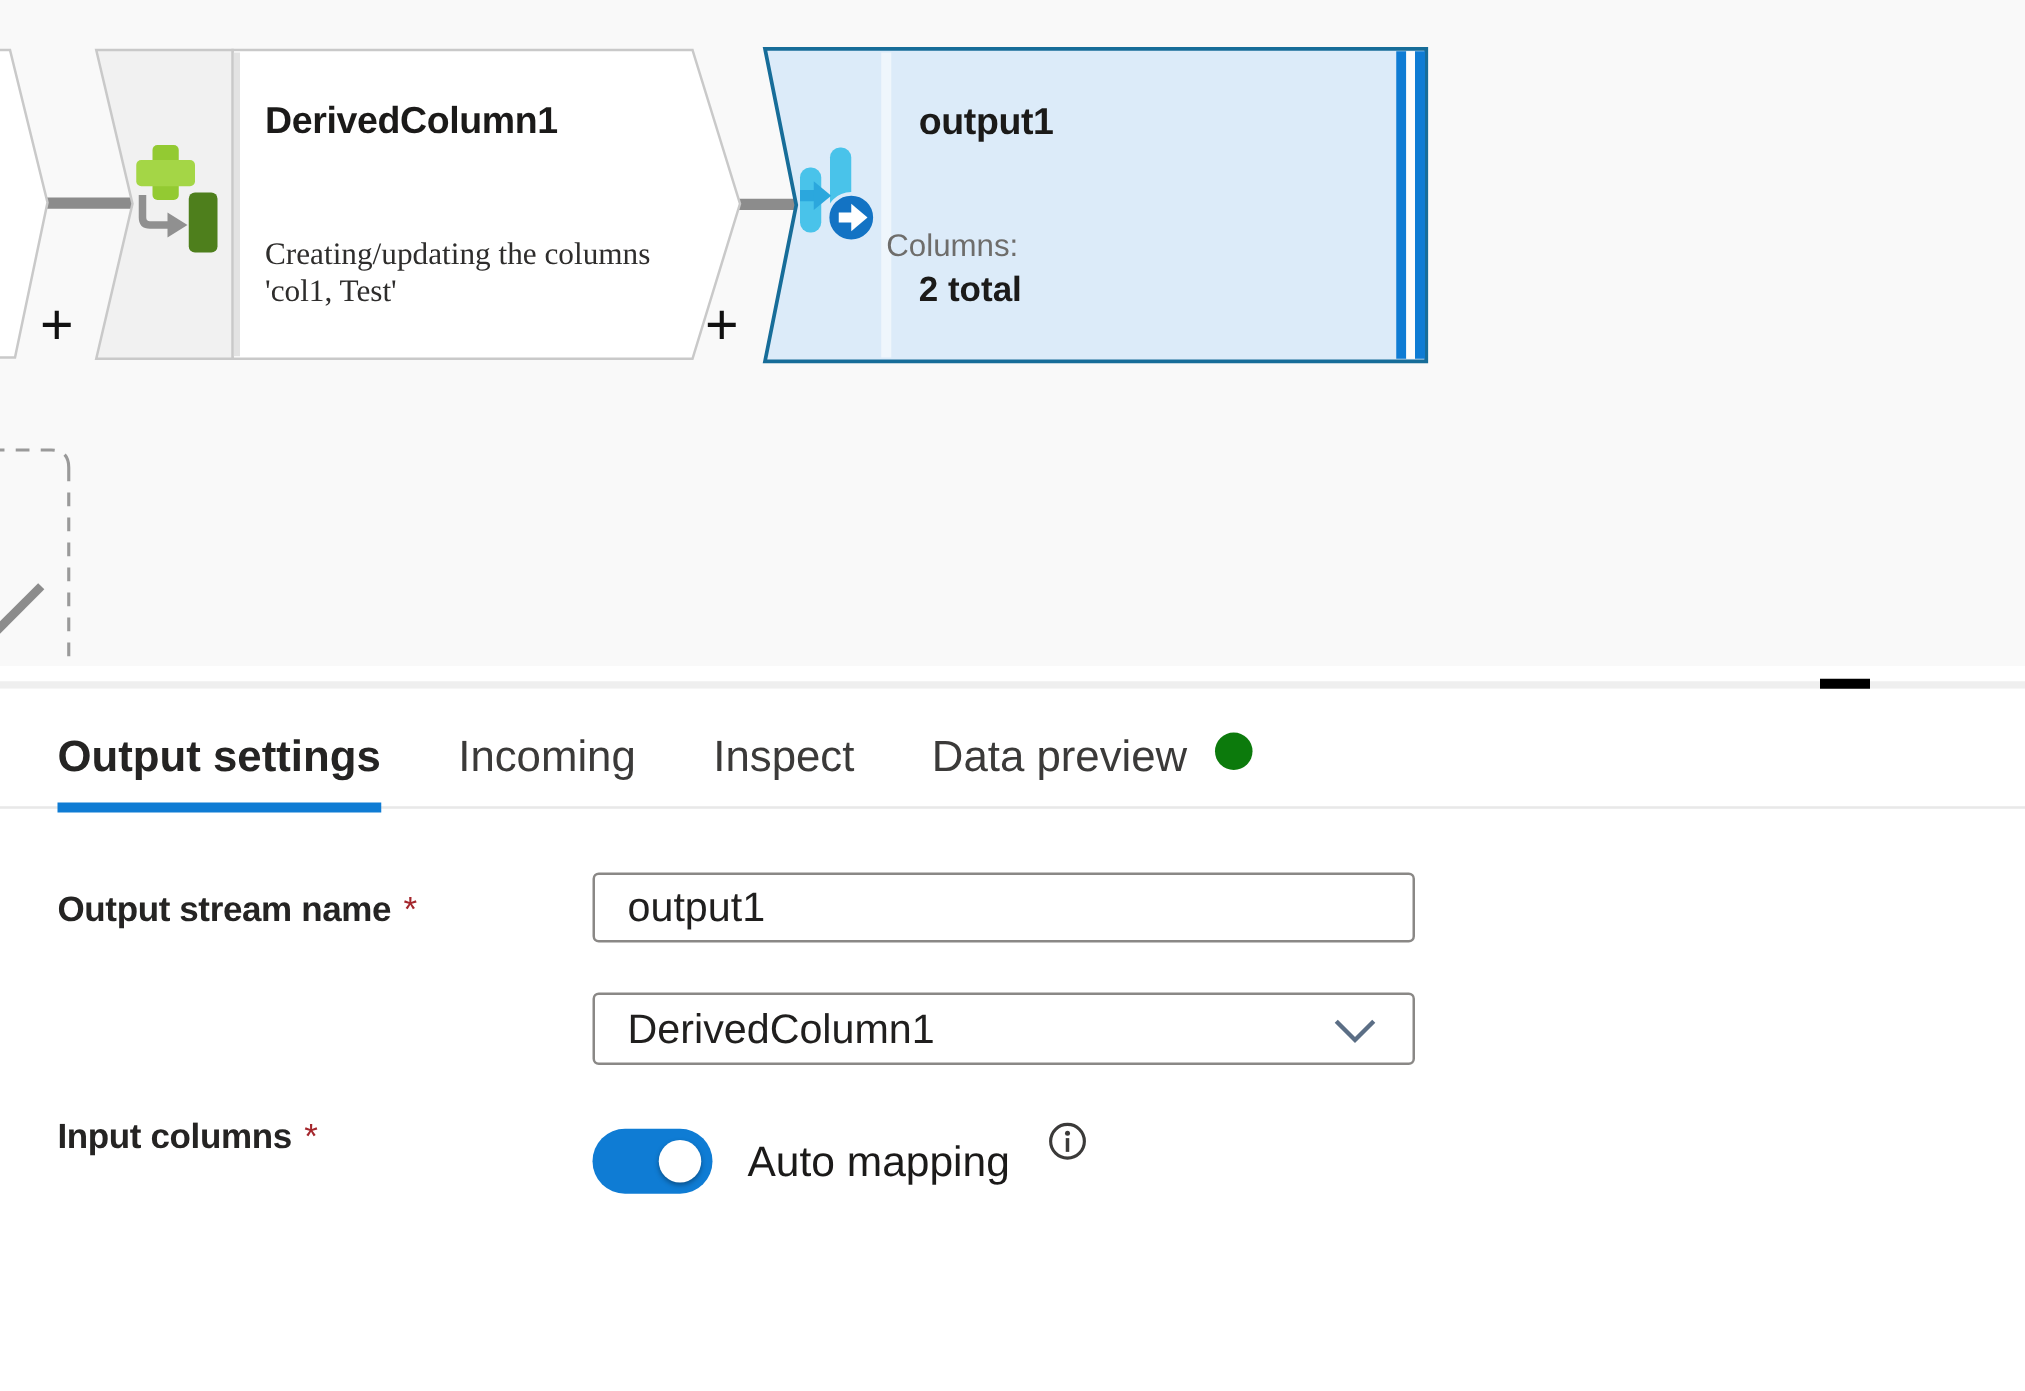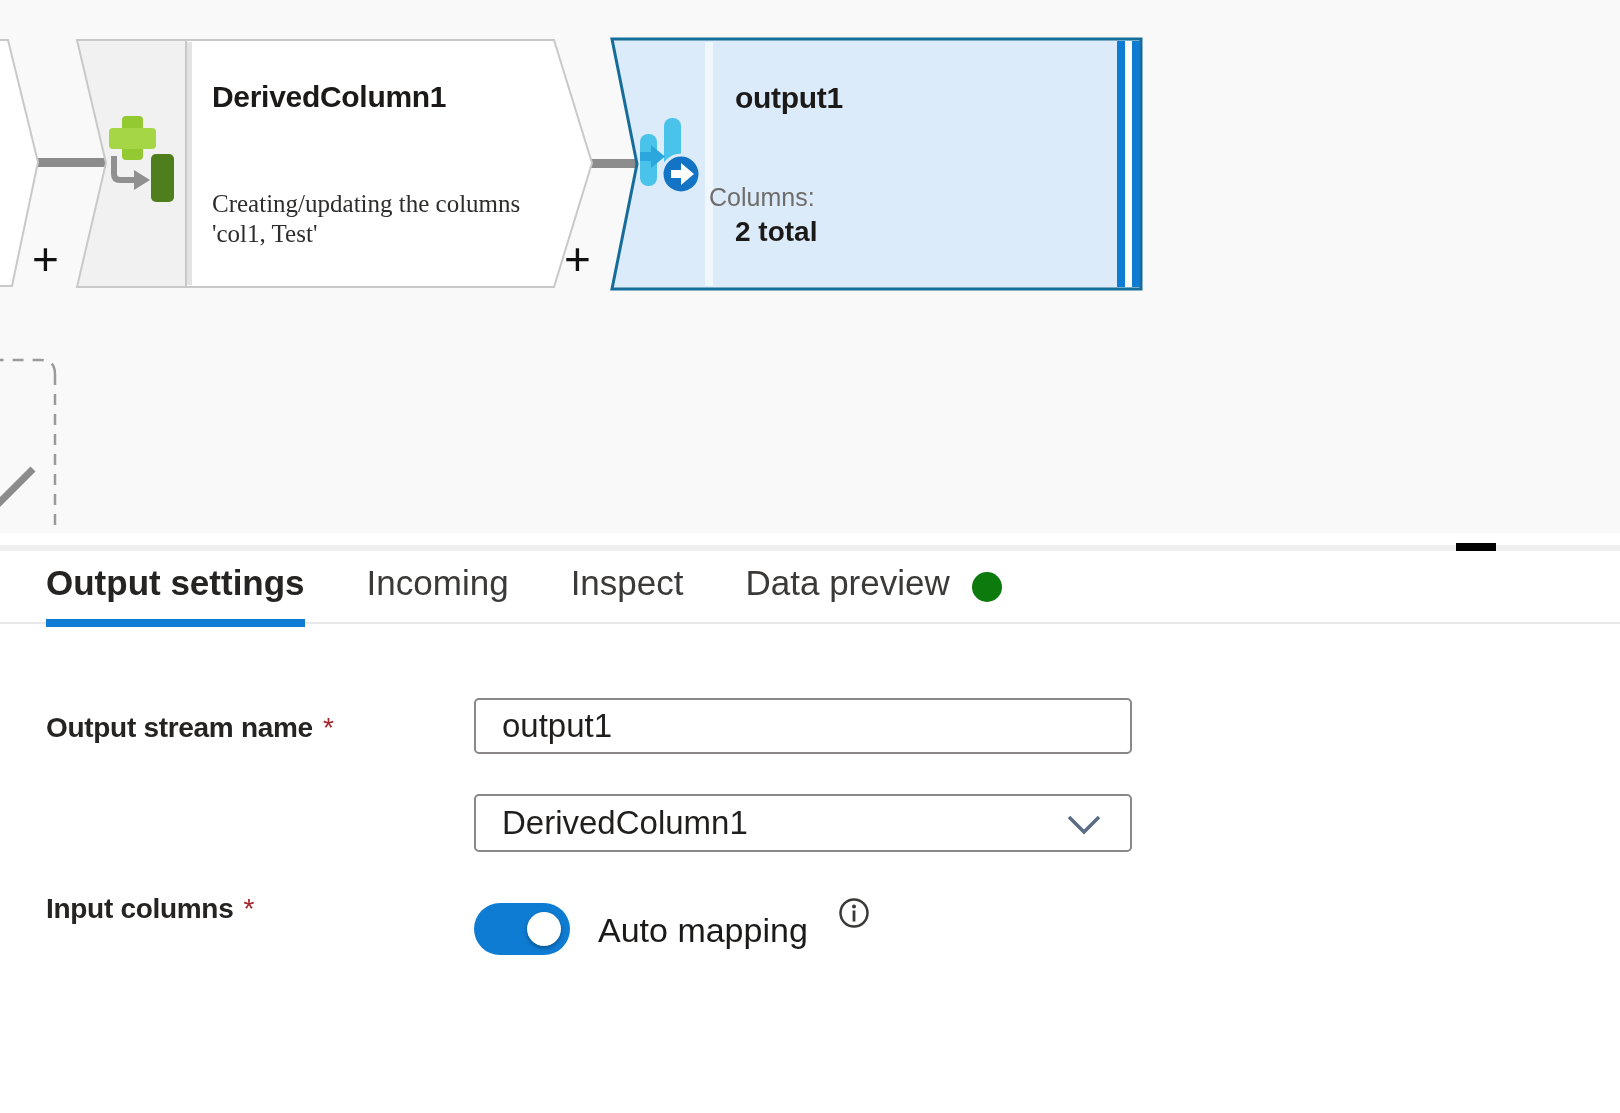--- a/index.html
+++ b/index.html
@@ -18,26 +18,26 @@
   .canvas-plus{ position:absolute; font-size:46px; font-weight:300; color:#111; line-height:46px; cursor:pointer; }
 
   
   .gap-white{ position:absolute; left:0; top:533px; width:1620px; height:12px; background:#fff; }
   .splitter{ position:absolute; left:0; top:545px; width:1620px; height:6px; background:#efefef; }
   .splitter-handle{ position:absolute; left:1456px; top:543px; width:40px; height:9px; background:#000; cursor:row-resize; }
 
   
   .panel{ position:absolute; left:0; top:551px; width:1620px; height:562px; background:#fff; }
 
-  .tabbar{ position:absolute; left:0; top:0; width:1620px; height:73px;
+  .tabbar{ position:absolute; left:0; top:0; width:1620px; height:96px;
            border-bottom:2px solid #e8e8e8; display:flex; align-items:flex-end; padding-left:46px; }
   .tab{ font-size:35px; color:#3b3a39; padding-bottom:16px; border-bottom:8px solid transparent;
         margin-bottom:-5px; margin-right:62px; cursor:pointer; white-space:nowrap; }
   .tab.active{ font-weight:700; color:#252423; border-bottom-color:#0f7cd4; }
-  .tab-dot-wrap{ display:flex; align-items:flex-end; }
+  .tab-dot-wrap{ display:flex; }
   .status-dot{ width:30px; height:30px; border-radius:50%; background:#0c7a0c; display:inline-block;
                margin-left:22px; margin-bottom:20px; }
 
   .field-label{ position:absolute; left:46px; font-size:28px; font-weight:700; color:#252423; letter-spacing:-0.3px; }
   .req{ color:#a4262c; font-weight:400; margin-left:10px; }
 
   .text-input{ position:absolute; left:474px; width:658px; height:56px; border:2px solid #8a8886;
                border-radius:5px; font-family:"Liberation Sans",sans-serif; font-size:33px; color:#201f1e;
                padding:0 26px; background:#fff; outline:none; }
   .select-box{ position:absolute; left:474px; width:658px; height:58px; border:2px solid #8a8886;

